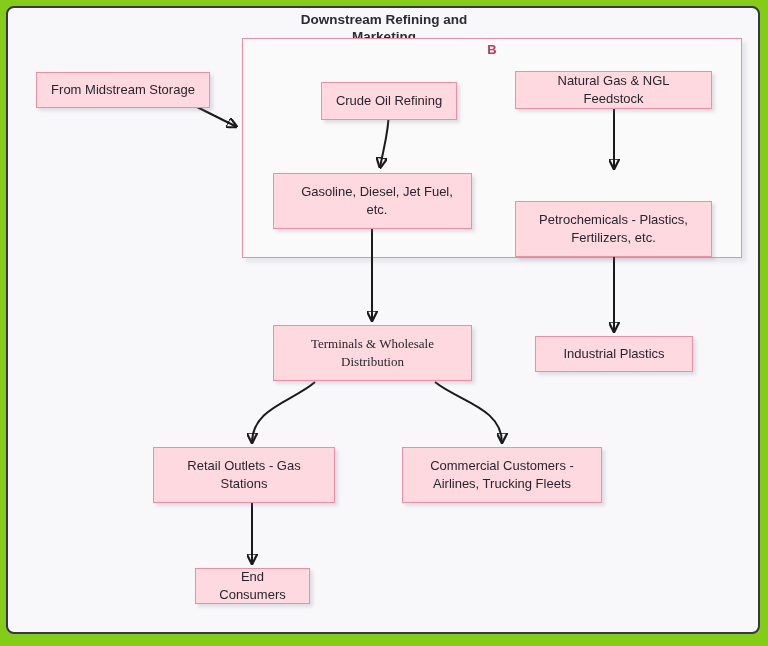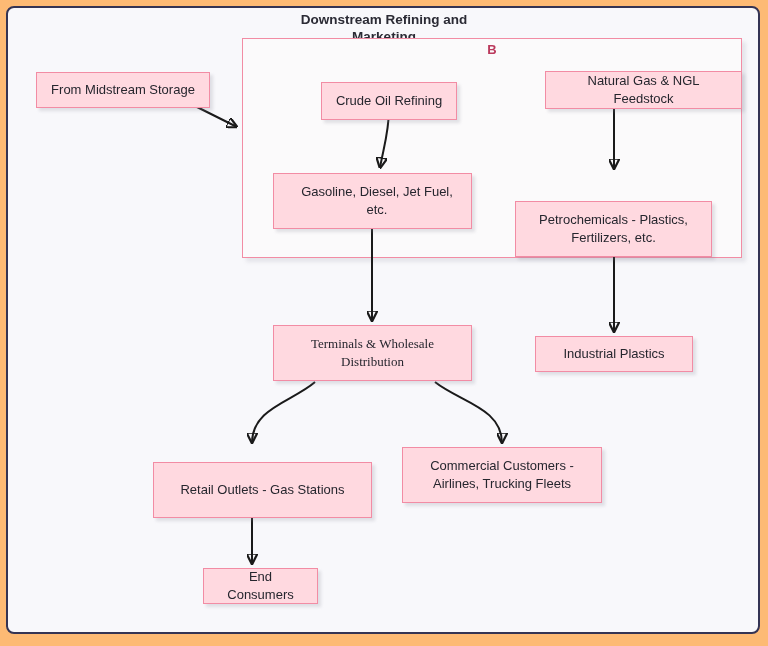--- a/index.html
+++ b/index.html
@@ -5,21 +5,21 @@
   html, body {
     margin: 0;
     padding: 0;
     background: #ffffff;
     font-family: "Liberation Sans", "DejaVu Sans", sans-serif;
   }
   .viewport {
     position: relative;
     width: 768px;
     height: 646px;
-    background: #fdba74;
+    background: #84cc16;
     overflow: hidden;
   }
   .frame {
     position: absolute;
     left: 6px;
     top: 6px;
     width: 754px;
     height: 628px;
     box-sizing: border-box;
     border: 2px solid #343454;
@@ -76,28 +76,28 @@
     justify-content: center;
     text-align: center;
     font-size: 13px;
     font-weight: 500;
     line-height: 18px;
     padding: 4px 13px;
     box-shadow: 3px 3px 3px rgba(130,130,150,0.22);
   }
   #n-from-midstream { left: 28px;  top: 64px;  width: 174px; height: 36px; align-items: center; }
   #n-crude          { left: 313px; top: 74px;  width: 136px; height: 38px; }
-  #n-natural        { left: 507px; top: 63px;  width: 197px; height: 38px; margin-left: 30px; }
+  #n-natural        { left: 507px; top: 63px;  width: 197px; height: 38px; }
   #n-gasoline       { left: 265px; top: 165px; width: 199px; height: 56px; padding-left: 22px; }
   #n-petro          { left: 507px; top: 165px; width: 197px; height: 56px; margin-top: 28px; }
   #n-terminals      { left: 265px; top: 317px; width: 199px; height: 56px; font-family: Liberation Serif, serif; }
   #n-industrial     { left: 527px; top: 328px; width: 158px; height: 36px; }
-  #n-retail         { left: 145px; top: 439px; width: 219px; height: 56px; margin-top: 15px; }
+  #n-retail         { left: 145px; top: 439px; width: 182px; height: 56px; }
   #n-commercial     { left: 394px; top: 439px; width: 200px; height: 56px; }
-  #n-end            { left: 187px; top: 560px; width: 115px; height: 36px; margin-left: 8px; }
+  #n-end            { left: 187px; top: 560px; width: 115px; height: 36px; }
   .edges {
     position: absolute;
     left: 0;
     top: 0;
     pointer-events: none;
   }
   .edges path {
     fill: none;
     stroke: #1a1a1a;
     stroke-width: 2px;

